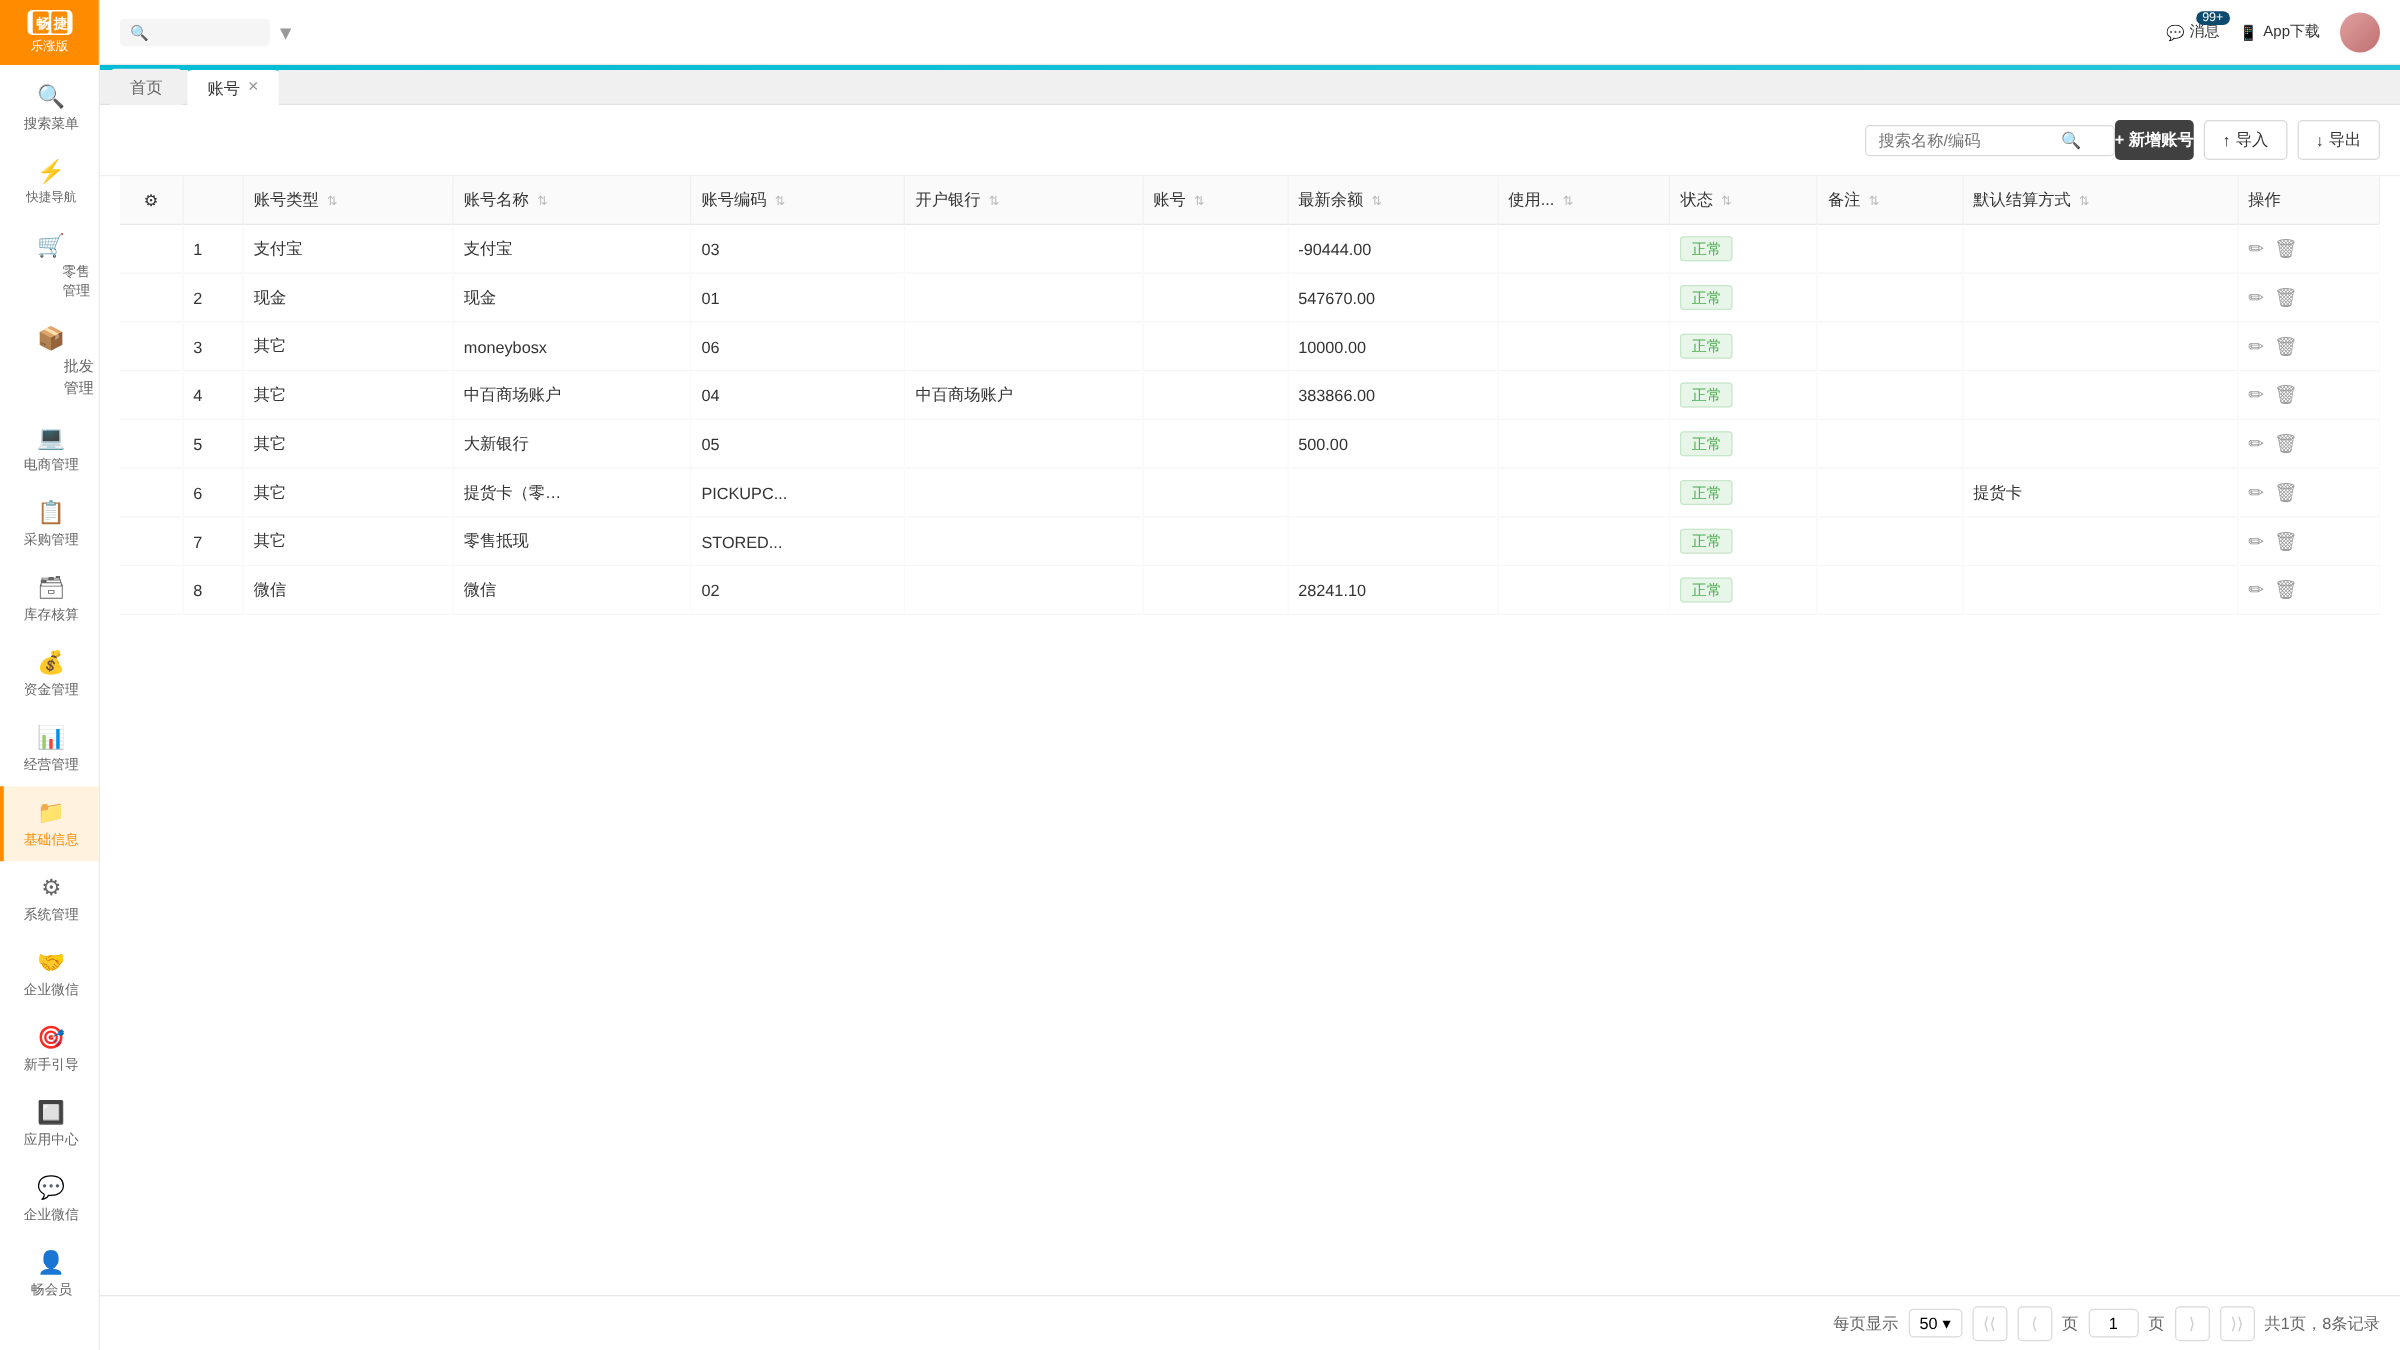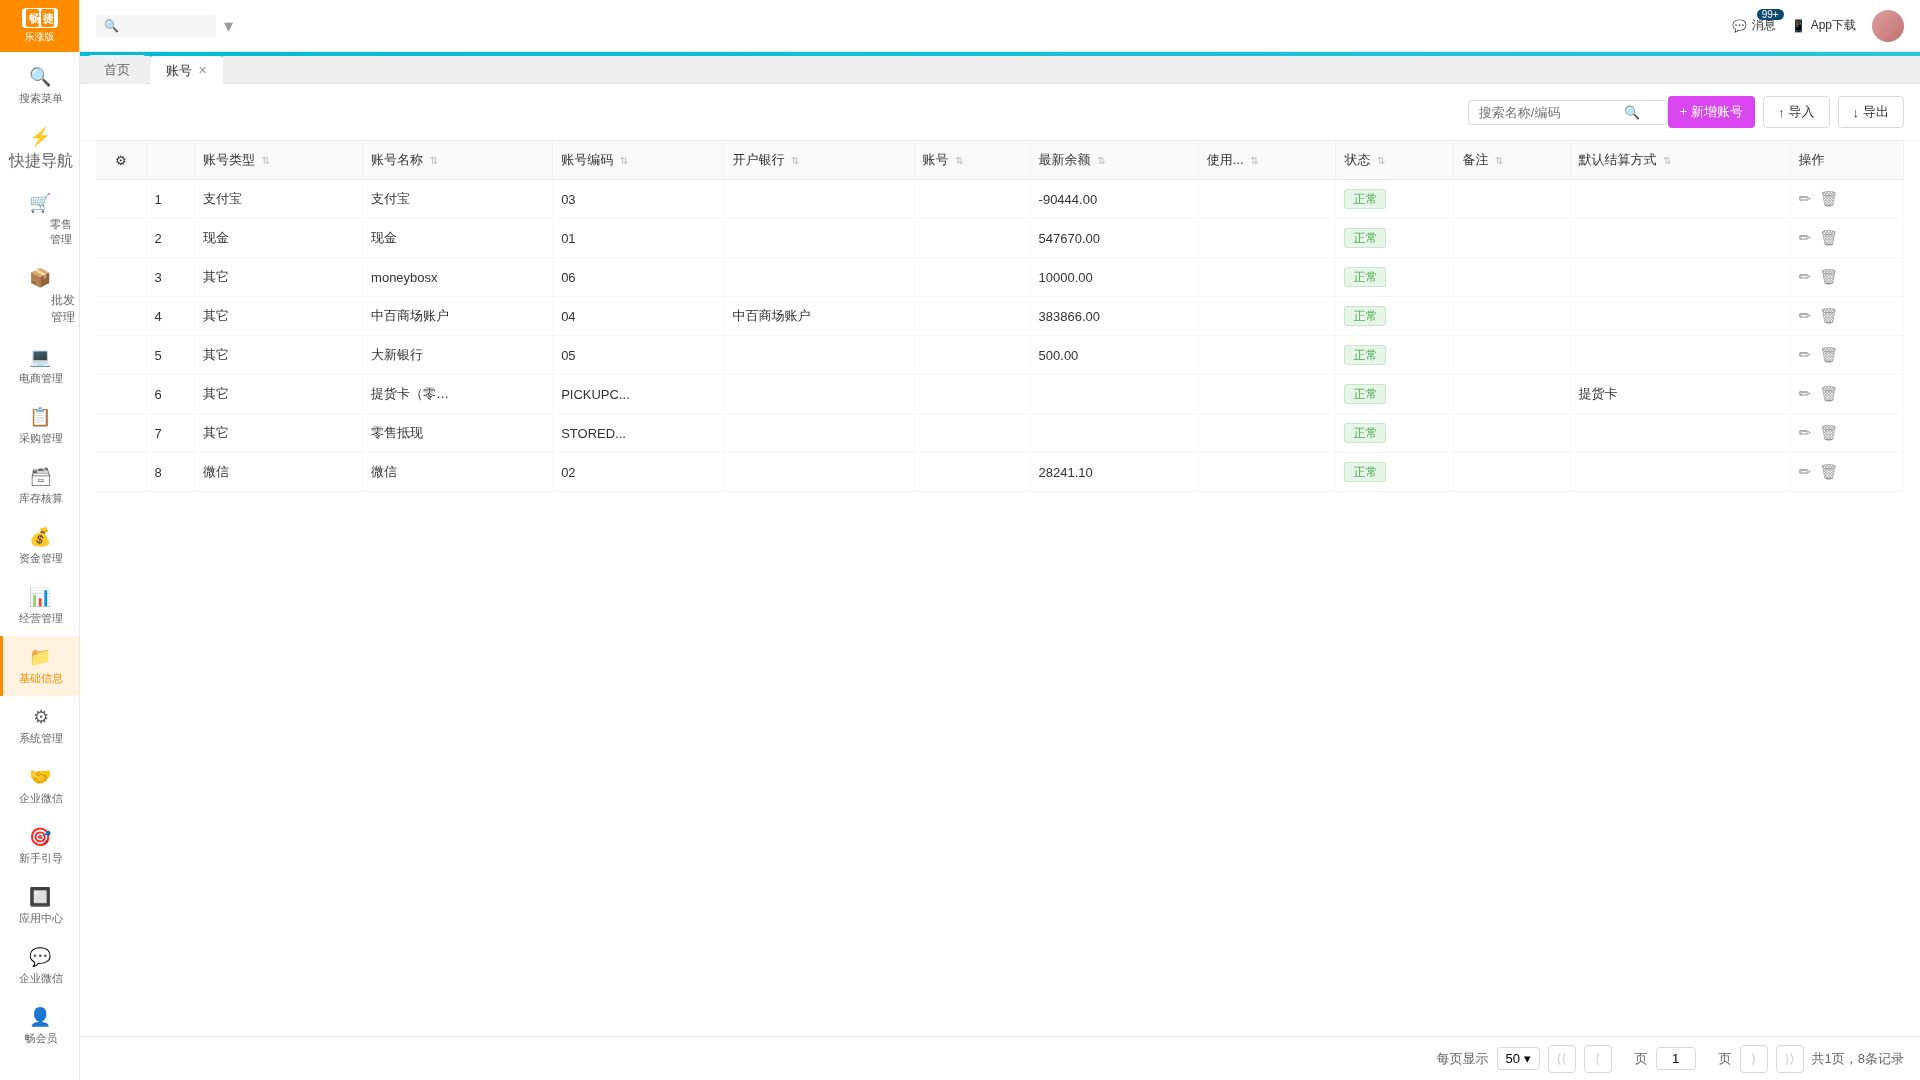--- a/index.html
+++ b/index.html
@@ -195,30 +195,31 @@
       gap: 6px;
       font-size: 13px;
       color: #999;
     }
     .action-buttons {
       display: flex;
       align-items: center;
       gap: 8px;
     }
     .btn-primary {
-      background: #d946ef;
+      background: #404040;
       color: #fff;
       border: none;
       border-radius: 4px;
-      padding: 7px 12px;
+      padding: 7px 0;
       font-size: 13px;
       cursor: pointer;
       display: flex;
       align-items: center;
       gap: 4px;
+      font-weight: bold;
     }
     .btn-default {
       background: #fff;
       color: #333;
       border: 1px solid #d9d9d9;
       border-radius: 4px;
       padding: 6px 14px;
       font-size: 13px;
       cursor: pointer;
       display: flex;
@@ -288,21 +289,21 @@
       height: 44px;
       border-top: 1px solid #e8e8e8;
       display: flex;
       align-items: center;
       justify-content: flex-end;
       padding: 0 16px;
       gap: 8px;
       background: #fff;
       flex-shrink: 0;
     }
-    .pagination-label { color: #666; font-size: 13px; margin-left: 15px; }
+    .pagination-label { color: #666; font-size: 13px; }
     .pagination-select {
       border: 1px solid #d9d9d9;
       border-radius: 4px;
       padding: 3px 8px;
       font-size: 13px;
       cursor: pointer;
       display: flex;
       align-items: center;
       gap: 4px;
     }
@@ -351,21 +352,21 @@
     </div>
     <div class="sidebar-logo-text">乐涨版</div>
   </div>
   <div class="sidebar-nav" id="sidebar-nav">
   <div class="sidebar-item">
       <span class="sidebar-item-icon">🔍</span>
       <span style="font-size:11px; text-align:center;">搜索菜单</span>
     </div>
       <div class="sidebar-item">
       <span class="sidebar-item-icon">⚡</span>
-      <span style="font-size:16px; text-align:center;">快捷导航</span>
+      <span style="font-size:10px; text-align:center;">快捷导航</span>
     </div>
       <div class="sidebar-item">
       <span class="sidebar-item-icon">🛒</span>
       <span style="font-size:11px; text-align:center;margin-left:40px;">零售管理</span>
     </div>
       <div class="sidebar-item">
       <span class="sidebar-item-icon">📦</span>
       <span style="font-size:12px; text-align:center;margin-left:44px;">批发管理</span>
     </div>
       <div class="sidebar-item">

